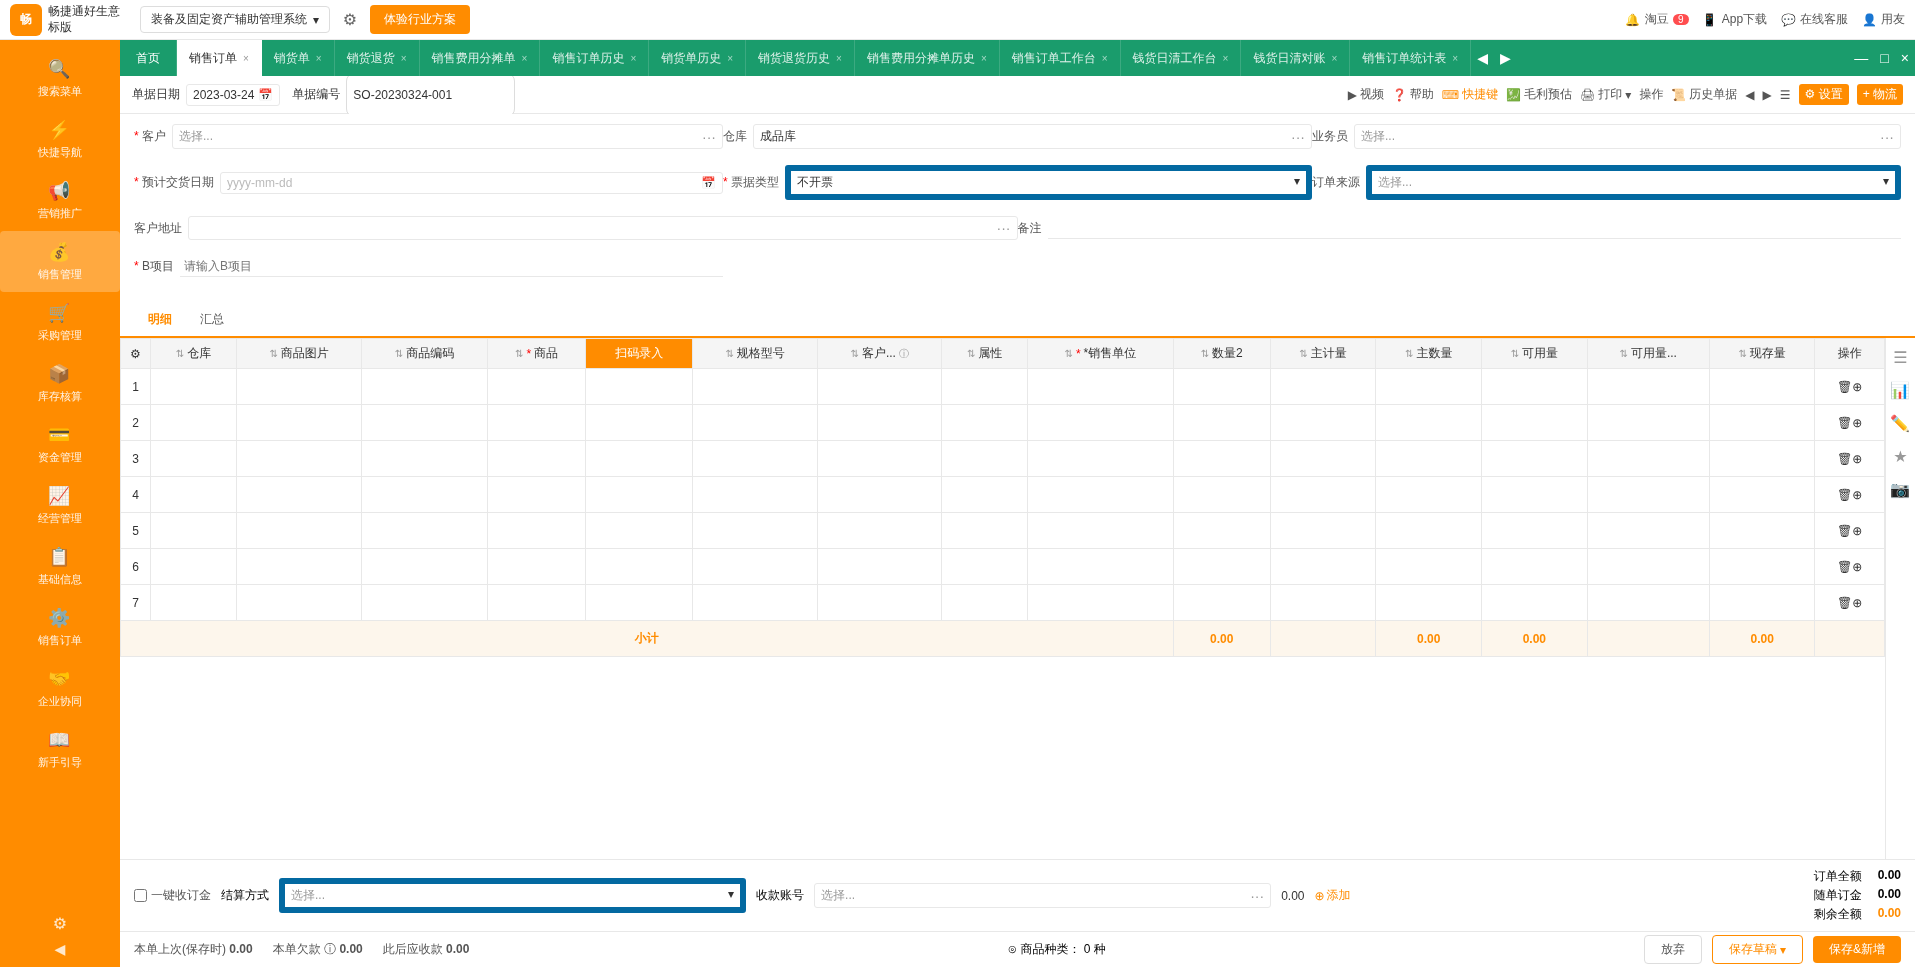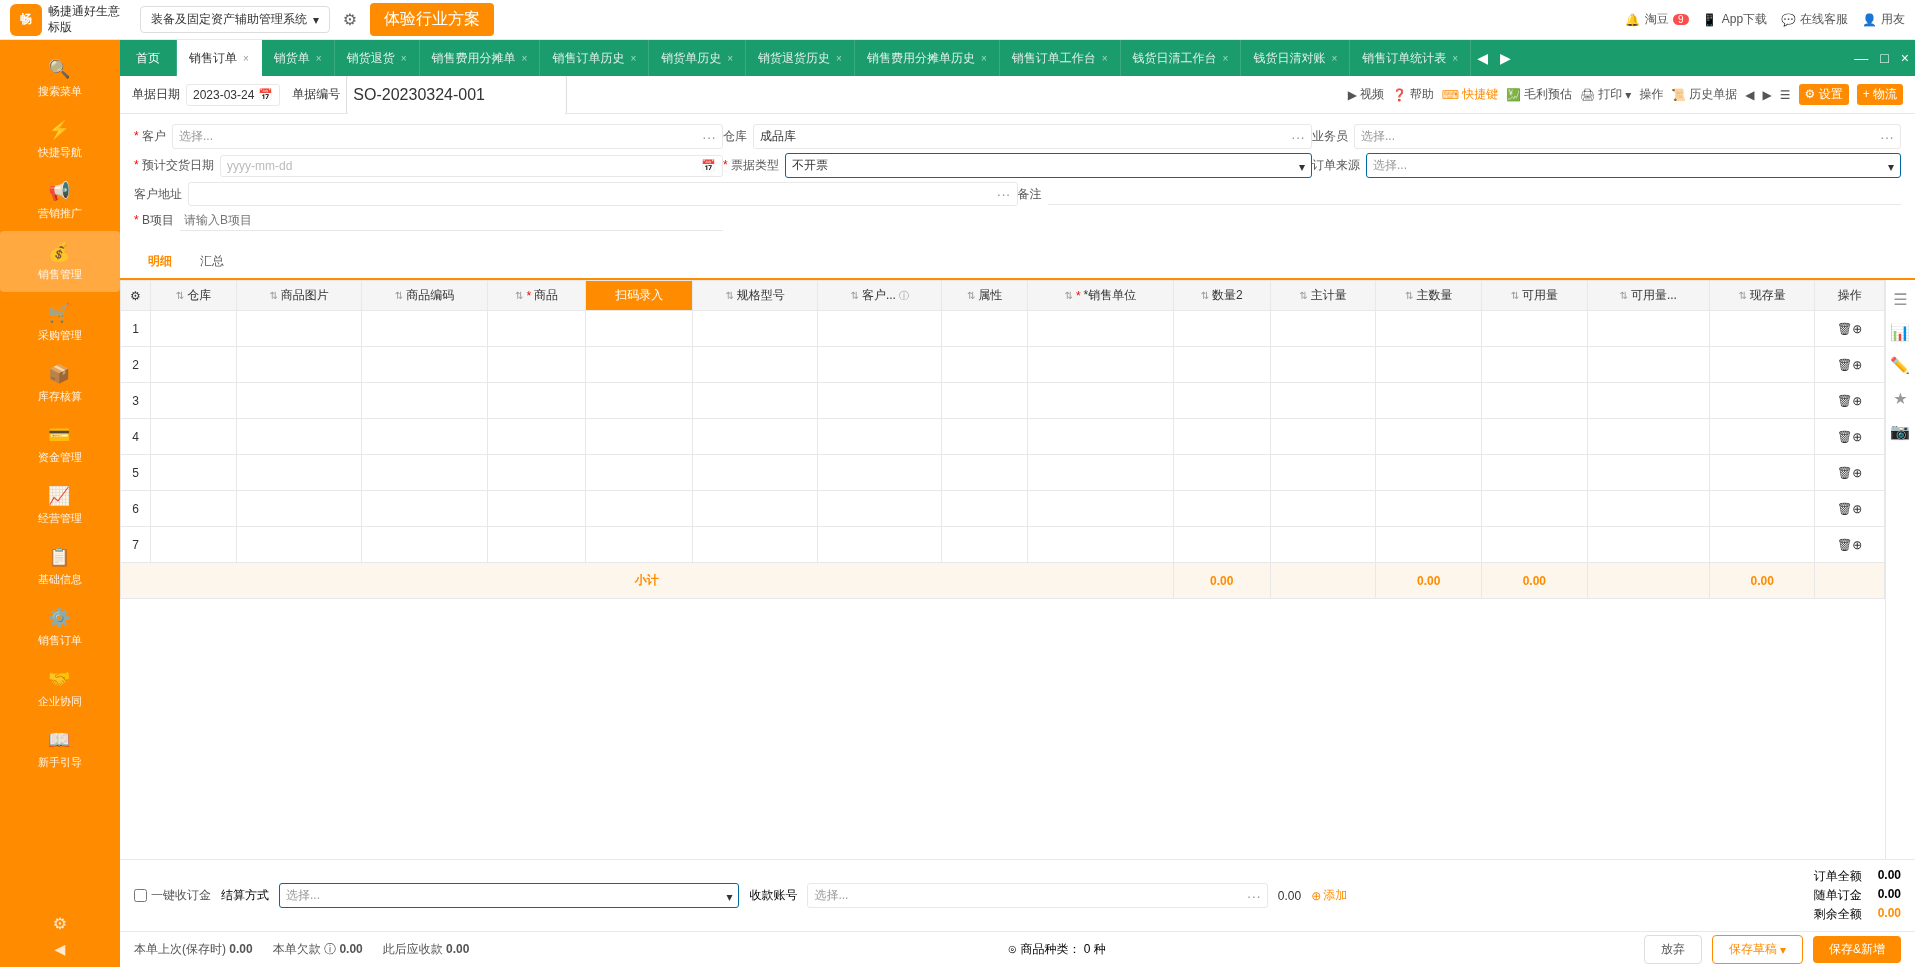--- a/index.html
+++ b/index.html
@@ -5,21 +5,21 @@
     * { box-sizing: border-box; margin: 0; padding: 0; font-family: 'Microsoft YaHei', Arial, sans-serif; font-size: 12px; }
     body { display: flex; flex-direction: column; height: 967px; overflow: hidden; background: #f0f2f5; }
 
     
     .top-bar { height: 40px; background: #fff; display: flex; align-items: center; padding: 0 10px; border-bottom: 1px solid #e8e8e8; flex-shrink: 0; }
     .logo-area { display: flex; align-items: center; gap: 6px; width: 120px; }
     .logo-icon { width: 32px; height: 32px; background: #ff8c00; border-radius: 6px; display: flex; align-items: center; justify-content: center; color: white; font-weight: bold; font-size: 14px; }
     .logo-text { font-size: 11px; color: #333; line-height: 1.3; }
     .system-selector { display: flex; align-items: center; gap: 6px; padding: 4px 10px; border: 1px solid #ddd; border-radius: 4px; cursor: pointer; color: #333; font-size: 12px; margin-left: 10px; }
     .gear-btn { width: 28px; height: 28px; display: flex; align-items: center; justify-content: center; cursor: pointer; color: #666; font-size: 16px; margin-left: 6px; }
-    .industry-btn { background: #ff8c00; color: white; border: none; border-radius: 4px; padding: 6px 14px; cursor: pointer; font-size: 16px; margin-left: 6px; }
+    .industry-btn { background: #ff8c00; color: white; border: none; border-radius: 4px; padding: 6px 14px; cursor: pointer; font-size: 12px; margin-left: 6px; }
     .top-right { margin-left: auto; display: flex; align-items: center; gap: 14px; color: #555; font-size: 12px; }
     .top-right-item { display: flex; align-items: center; gap: 4px; cursor: pointer; }
     .badge { background: #ff4d4f; color: white; border-radius: 10px; padding: 0 5px; font-size: 10px; min-width: 16px; text-align: center; }
 
     
     .main-layout { display: flex; flex: 1; overflow: hidden; }
 
     
     .sidebar { width: 120px; background: #ff8c00; display: flex; flex-direction: column; align-items: center; padding-top: 8px; flex-shrink: 0; }
     .sidebar-item { width: 100%; display: flex; flex-direction: column; align-items: center; padding: 10px 6px; cursor: pointer; color: rgba(255,255,255,0.9); gap: 4px; border-radius: 4px; }
@@ -43,36 +43,36 @@
     .tab-nav-btn { color: white; padding: 0 6px; cursor: pointer; font-size: 14px; height: 100%; display: flex; align-items: center; }
     .tab-actions { margin-left: auto; display: flex; }
     .tab-action-btn { color: white; padding: 0 6px; cursor: pointer; font-size: 14px; height: 100%; display: flex; align-items: center; }
 
     
     .page-content { flex: 1; display: flex; flex-direction: column; overflow: hidden; background: #f5f5f5; }
 
     
     .toolbar { height: 38px; background: #fff; display: flex; align-items: center; padding: 0 12px; gap: 12px; border-bottom: 1px solid #e8e8e8; flex-shrink: 0; }
     .toolbar-field { display: flex; align-items: center; gap: 6px; font-size: 12px; color: #333; }
-    .toolbar-input { border: 1px solid #ddd; border-radius: 8px; padding: 14px 6px; font-size: 16px; color: #333; }
+    .toolbar-input { border: 1px solid #ddd; border-radius: 8px; padding: 14px 6px; font-size: 12px; color: #333; }
     .toolbar-divider { flex: 1; }
     .toolbar-actions { display: flex; align-items: center; gap: 8px; font-size: 12px; }
     .toolbar-action { display: flex; align-items: center; gap: 3px; cursor: pointer; color: #555; }
     .toolbar-action.orange { color: #ff8c00; }
 
     
     .form-area { background: #fff; padding: 10px 14px; flex-shrink: 0; }
-    .form-row { display: flex; align-items: center; margin-bottom: 4px; }
+    .form-row { display: flex; align-items: center; margin-bottom: 16px; }
     .form-field { display: flex; align-items: center; gap: 6px; flex: 1; }
     .form-label { color: #555; font-size: 12px; white-space: nowrap; }
     .form-label.required::before { content: '* '; color: red; }
     .form-input { flex: 1; border: none; border-bottom: 1px solid #e8e8e8; padding: 3px 4px; font-size: 12px; color: #999; outline: none; }
     .form-input-box { flex: 1; border: 1px solid #e8e8e8; border-radius: 3px; padding: 3px 6px; font-size: 12px; color: #333; display: flex; align-items: center; justify-content: space-between; }
     .dots-btn { color: #999; cursor: pointer; font-size: 14px; }
-    .form-select { flex: 1; border: 1px solid #0369a1; border-radius: 3px; padding: 3px 6px; font-size: 12px; display: flex; align-items: flex-end; justify-content: space-between; color: #333; cursor: pointer; }
+    .form-select { flex: 1; border: 6px solid #0369a1; border-radius: 3px; padding: 3px 6px; font-size: 12px; display: flex; align-items: flex-start; justify-content: space-between; color: #333; cursor: pointer; }
     .date-input { border: 1px solid #e8e8e8; border-radius: 3px; padding: 3px 6px; font-size: 12px; color: #333; display: flex; align-items: center; gap: 4px; cursor: pointer; }
 
     
     .detail-tabs { display: flex; align-items: center; border-bottom: 2px solid #ff8c00; margin: 0; padding: 0 14px; background: #fff; flex-shrink: 0; }
     .detail-tab { padding: 8px 14px; cursor: pointer; font-size: 12px; color: #555; }
     .detail-tab.active { color: #ff8c00; border-bottom: 2px solid #ff8c00; margin-bottom: -2px; font-weight: bold; }
 
     
     .table-container { flex: 1; overflow: auto; background: #fff; }
     .data-table { width: 100%; border-collapse: collapse; font-size: 12px; min-width: 1300px; }

